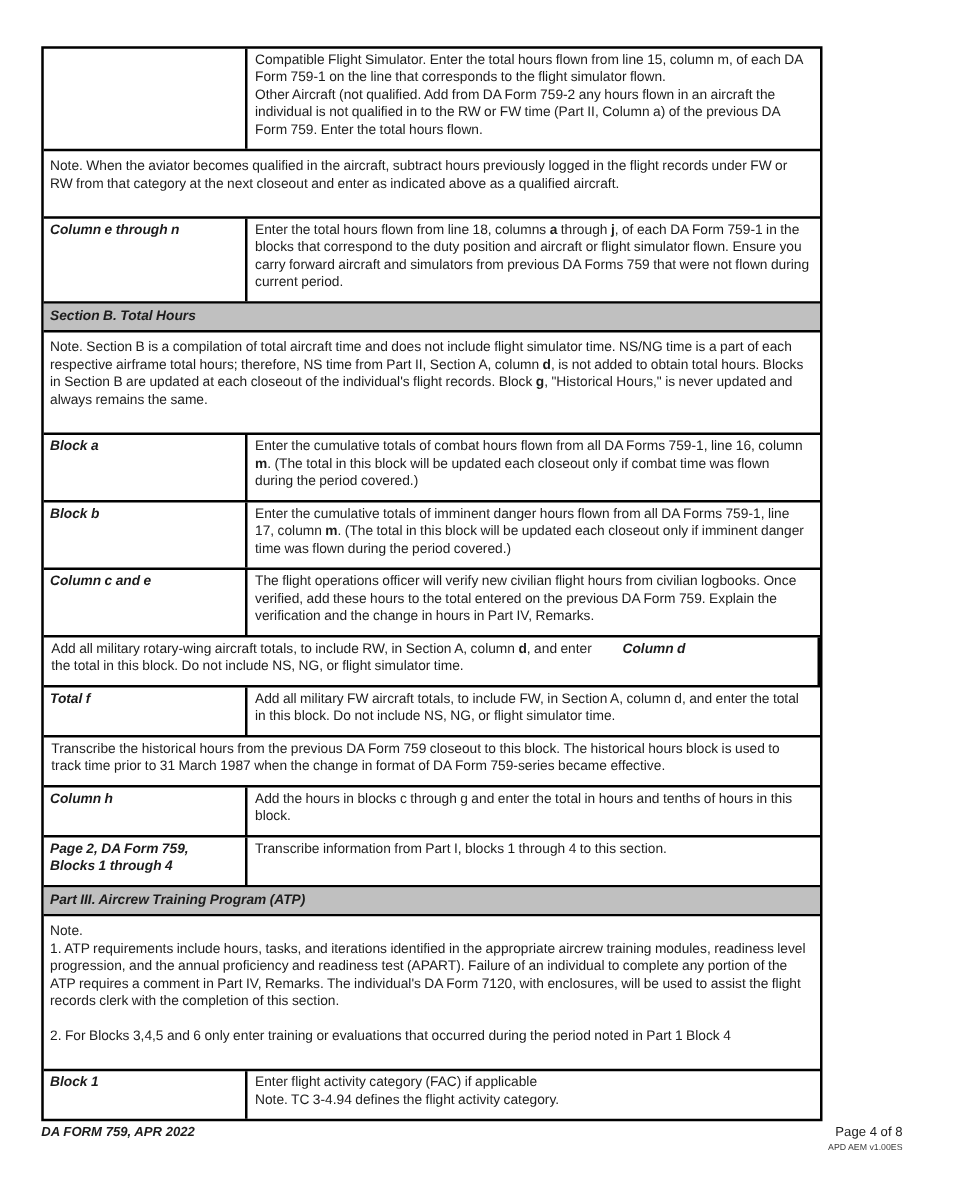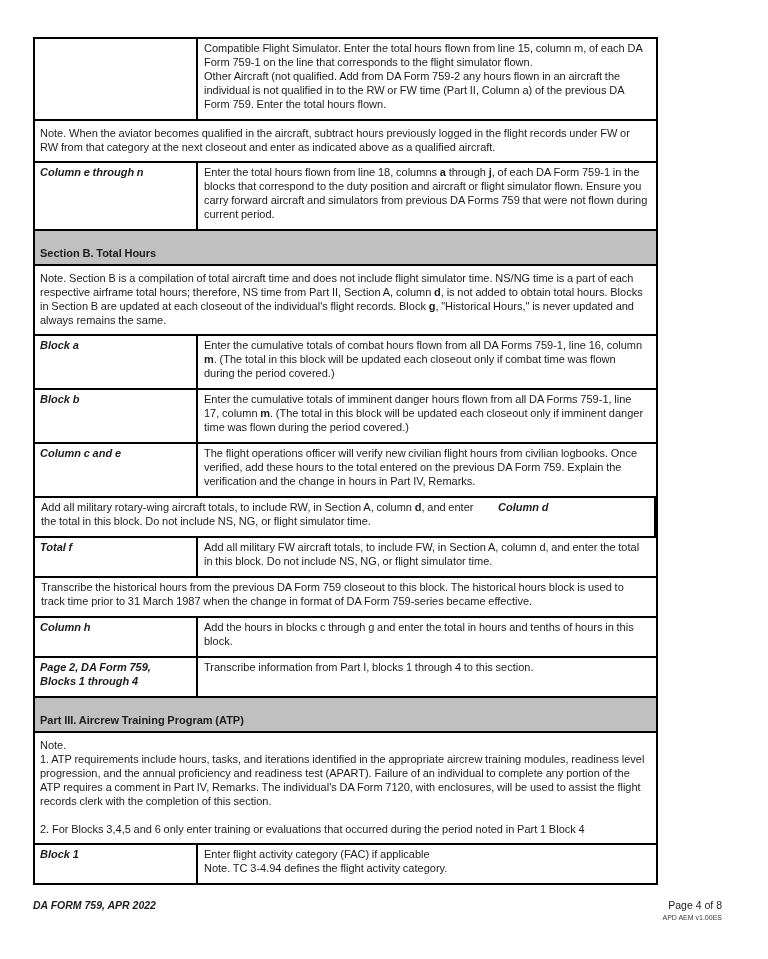--- a/index.html
+++ b/index.html
@@ -36,29 +36,30 @@
     font-weight: bold;
     font-style: italic;
     padding: 2px 6px 8px 5px;
   }
   .body-cell {
     flex: 1 1 auto;
     padding: 2px 8px 8px 6px;
   }
   .full-cell {
     flex: 1 1 auto;
-    padding: 5px 8px 7px 5px;
+    padding: 5px 8px 19px 5px;
   }
   .section-cell {
     background: var(--section-bg, #c0c0c0);
     font-weight: bold;
-    padding: 15px 8px 4px 5px;
+    font-style: italic;
+    padding: 3px 8px 4px 5px;
   }
   .footer {
-    margin-top: 14px;
+    margin-top: 3px;
     display: flex;
     justify-content: space-between;
     align-items: flex-start;
     width: 689px;
   }
   .form-id {
     font-size: 10.5px;
     font-weight: bold;
     font-style: italic;
   }

